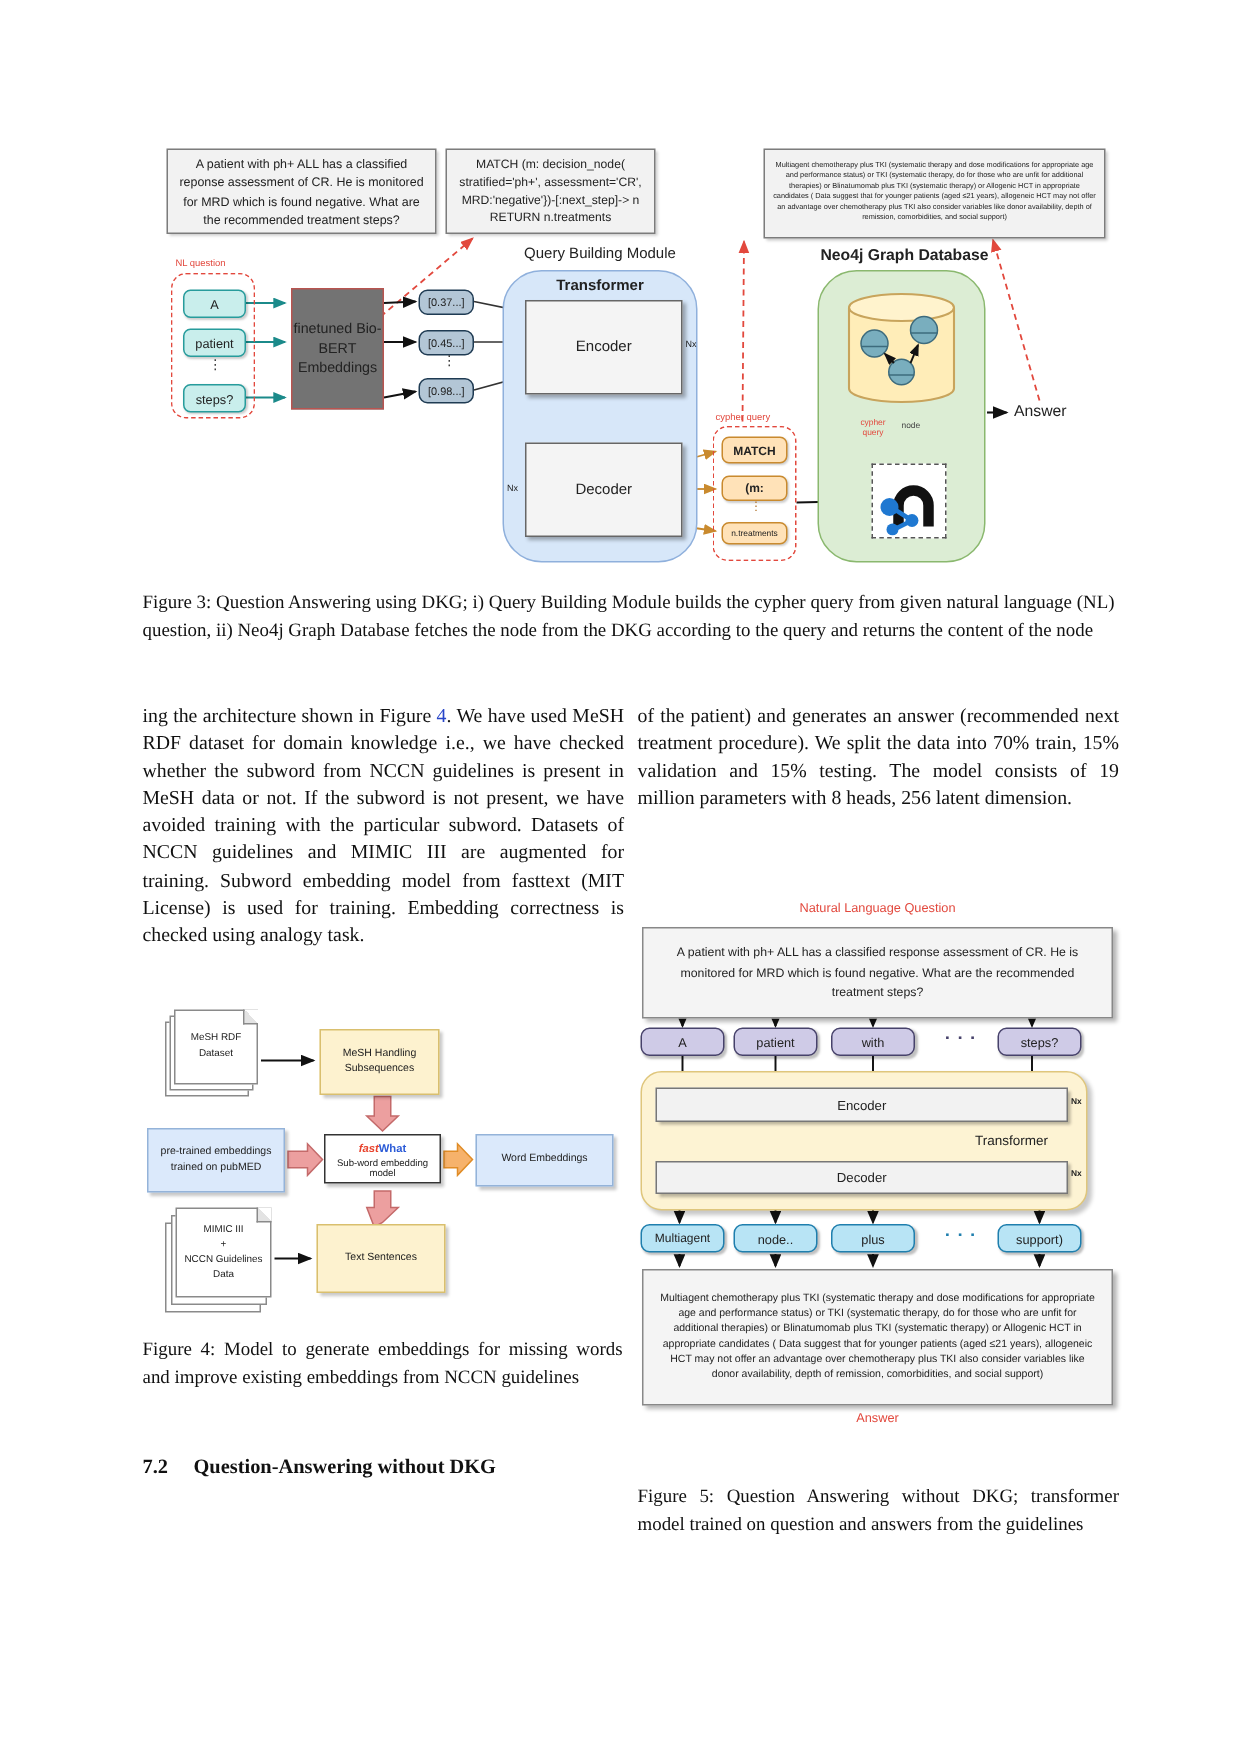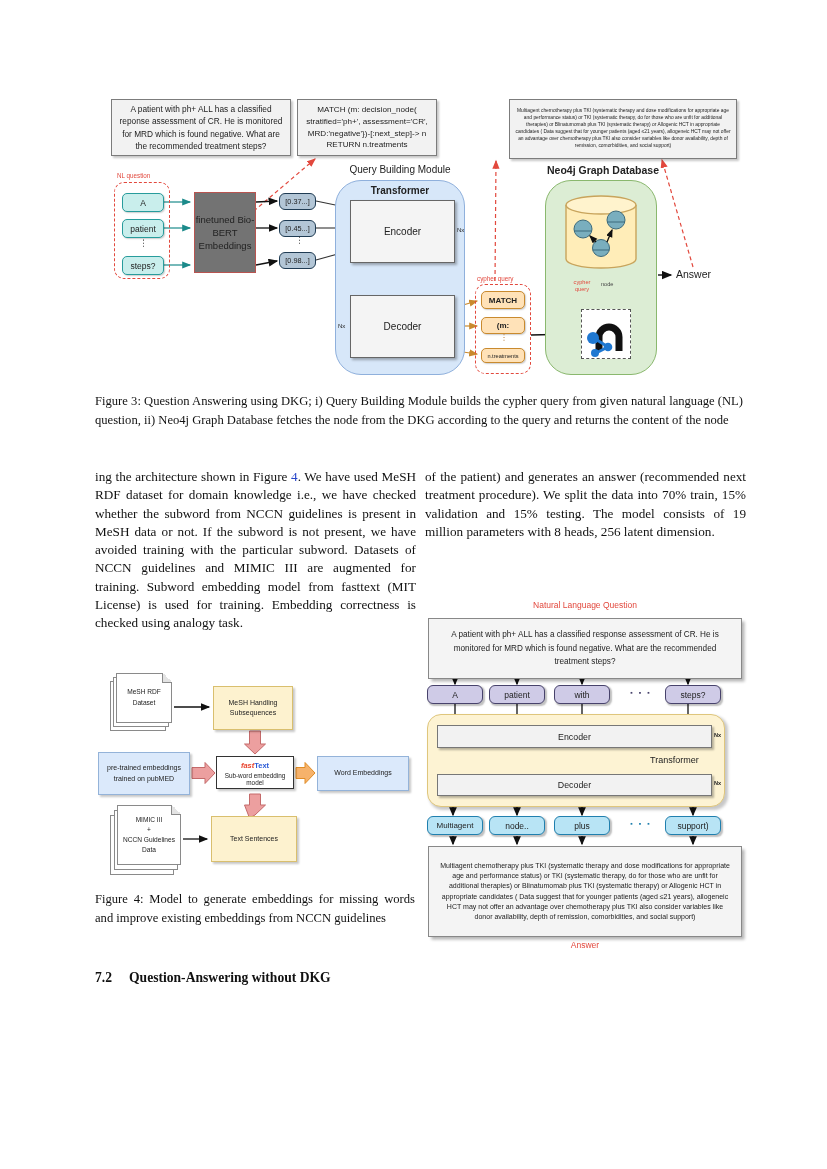--- a/index.html
+++ b/index.html
@@ -215,21 +215,21 @@
           <div class="fold"></div>
           <span style="display:block;width:42px;">MeSH RDF Dataset</span>
         </div>
     </div>
 
     <div class="abs ybox" style="left:118px;top:23px;width:80px;height:44px;">MeSH Handling Subsequences</div>
 
     <div class="abs bbox" style="left:3px;top:89px;width:92px;height:43px;padding:2px 6px;">pre-trained embeddings trained on pubMED</div>
 
     <div class="abs center-model" style="left:121px;top:93px;width:78px;height:33px;">
-      <div style="margin-top:4px;font-size:7.5px;"><span style="color:#e8442e;font-style:italic;font-weight:bold;">fast</span><span style="color:#2b5bd7;font-weight:bold;">Text</span></div>
+      <div style="margin-top:4px;font-size:7.5px;"><span style="color:#e8442e;font-style:italic;font-weight:bold;">fast</span><span style="color:#2b5bd7;font-weight:bold;">What</span></div>
       <div style="font-size:6.4px;margin-top:2px;">Sub-word embedding model</div>
     </div>
 
     <div class="abs bbox" style="left:222px;top:93px;width:92px;height:35px;">Word Embeddings</div>
 
     <div class="abs" style="left:15px;top:142px;width:72px;height:72px;">
       <div class="sheet" style="left:0;top:10px;width:64px;height:60px;"></div>
       <div class="sheet" style="left:3.5px;top:5px;width:64px;height:60px;"></div>
       <div class="sheet" style="left:7px;top:0;width:64px;height:60px;display:flex;flex-direction:column;align-items:center;justify-content:center;text-align:center;font-size:6.6px;line-height:1.5;">
         <div class="fold"></div>
@@ -304,14 +304,15 @@
     <div class="abs ctok" style="left:2px;top:216px;width:56px;height:19px;font-size:8px;">Multiagent</div>
     <div class="abs ctok" style="left:64px;top:216px;width:56px;height:19px;">node..</div>
     <div class="abs ctok" style="left:129px;top:216px;width:56px;height:19px;">plus</div>
     <div class="abs" style="left:196px;top:220px;width:40px;text-align:center;font-size:7px;color:#1f7fae;letter-spacing:2px;">▪ ▪ ▪</div>
     <div class="abs ctok" style="left:240px;top:216px;width:56px;height:19px;">support)</div>
 
     <div class="abs qbox" style="left:3px;top:246px;width:314px;height:91px;font-size:7px;line-height:1.44;padding:3px 8px;">Multiagent chemotherapy plus TKI (systematic therapy and dose modifications for appropriate age and performance status) or TKI (systematic therapy, do for those who are unfit for additional therapies) or Blinatumomab plus TKI (systematic therapy) or Allogenic HCT in appropriate candidates ( Data suggest that for younger patients (aged ≤21 years), allogeneic HCT may not offer an advantage over chemotherapy plus TKI also consider variables like donor availability, depth of remission, comorbidities, and social support)</div>
     <div class="abs red-label" style="left:0;top:340px;width:320px;text-align:center;font-size:8.5px;">Answer</div>
   </div>
 
+  <div class="abs caption" style="left:425px;top:988px;width:321px;">Figure 5: Question Answering without DKG; transformer model trained on question and answers from the guidelines</div>
 
 </div>
 
 </body></html>

